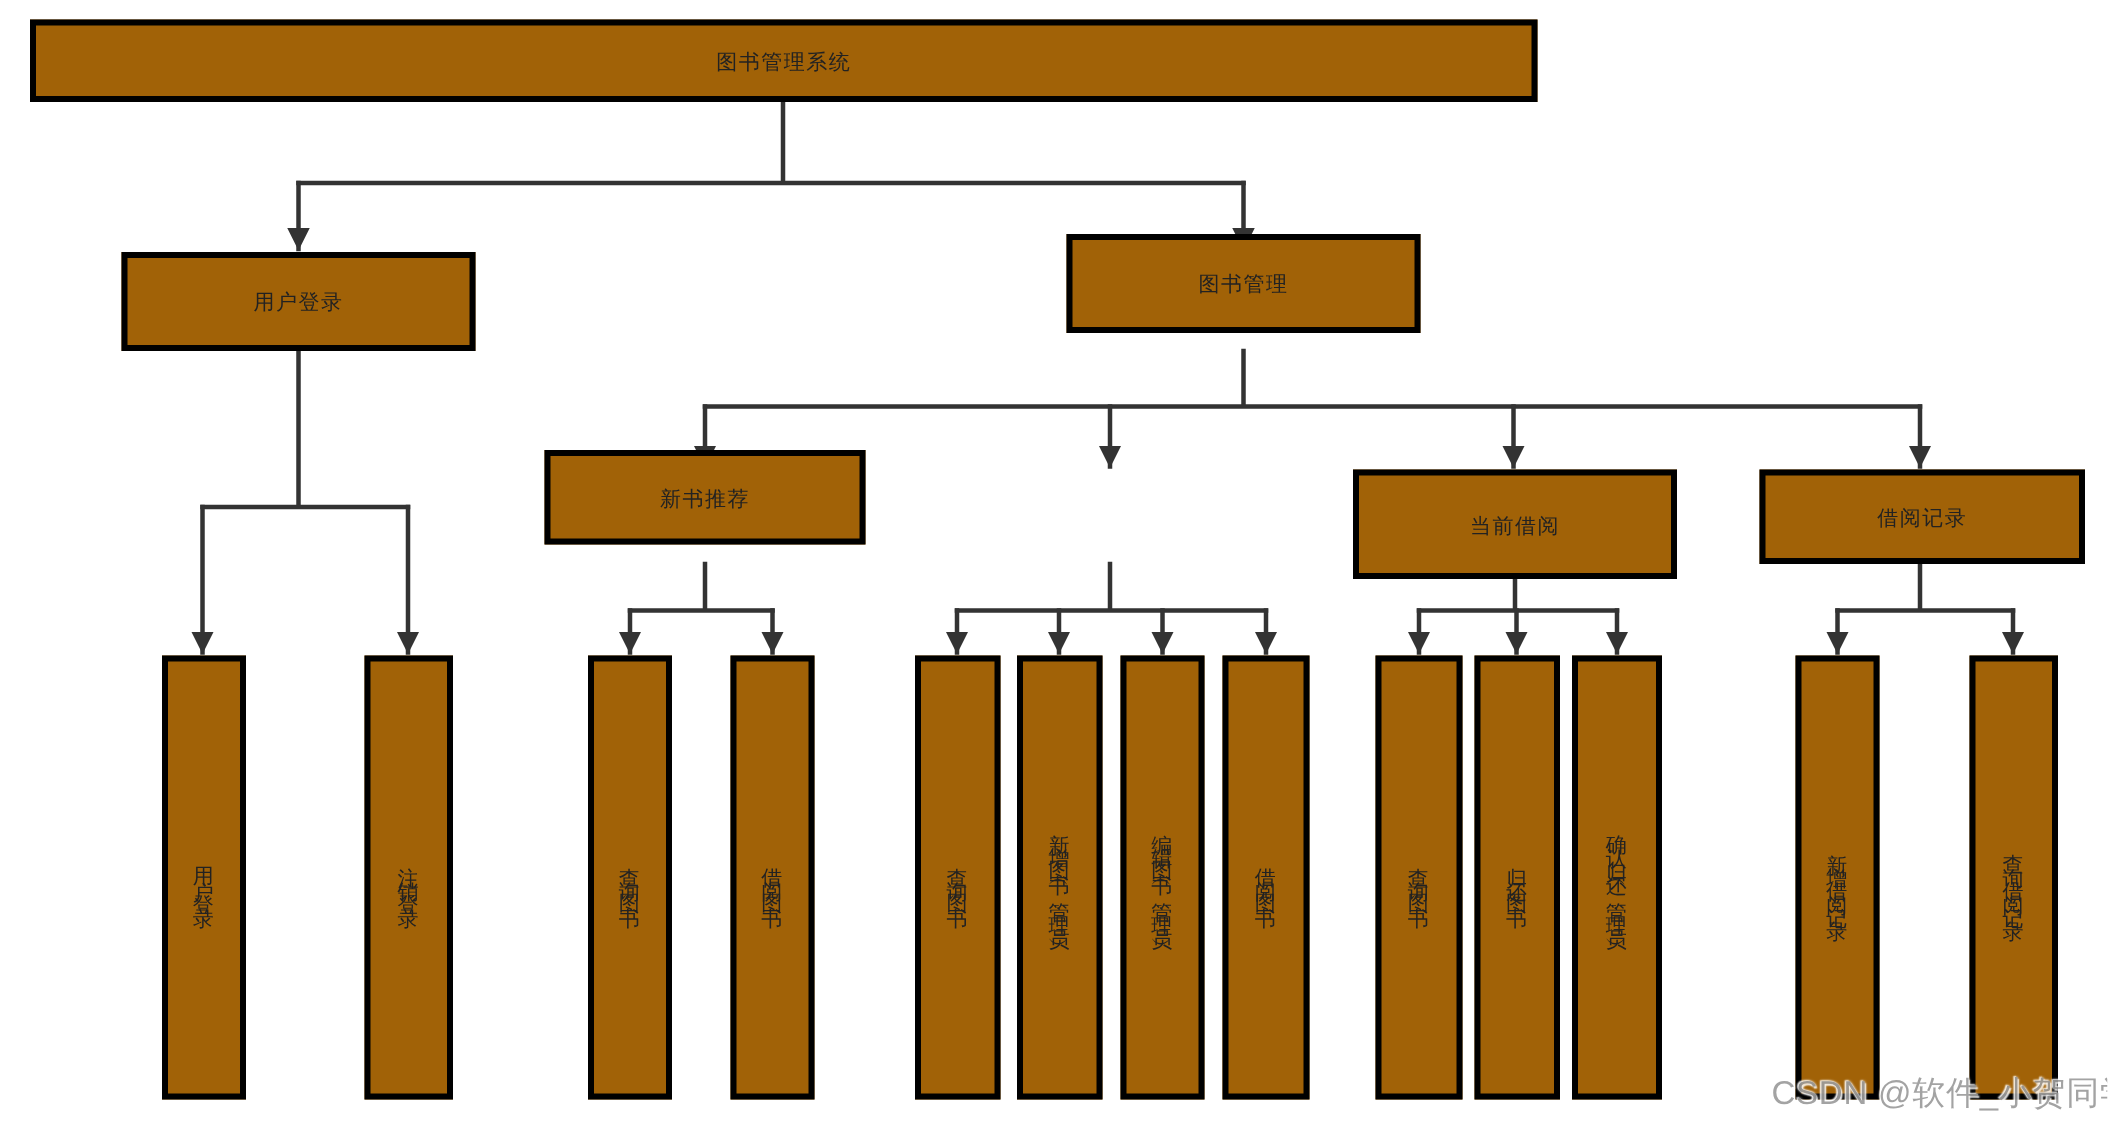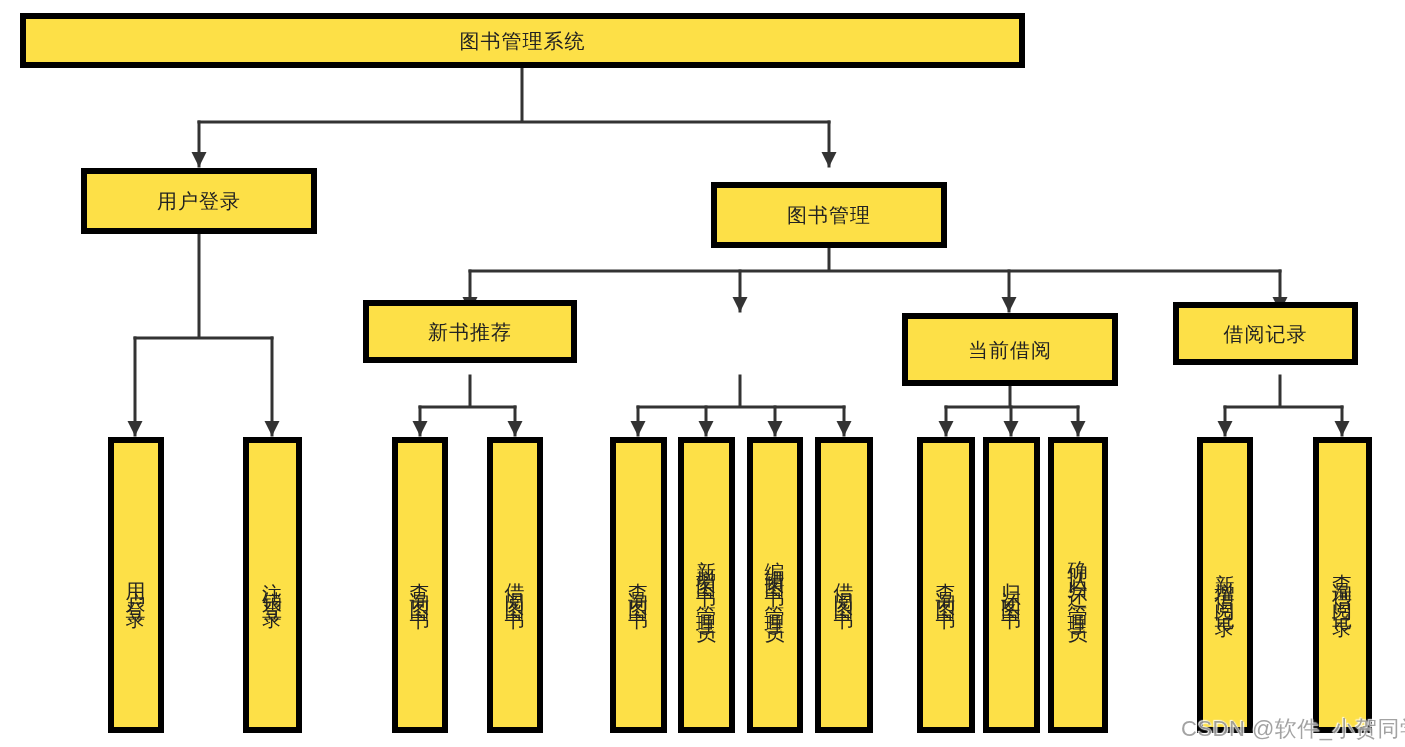--- a/index.html
+++ b/index.html
@@ -13,28 +13,28 @@
   }
   .connectors {
     position: absolute;
     left: 0; top: 0;
     width: 1405px; height: 747px;
     z-index: 1;
   }
   .box {
     position: absolute;
     box-sizing: border-box;
-    background: #fde047;
-    border: 6px solid #000000;
+    background: #a16207;
+    border: 4px solid #000000;
     color: #222222;
     display: flex;
     align-items: center;
     justify-content: center;
     z-index: 2;
-    font-size: 20px;
+    font-size: 14px;
     line-height: 1;
   }
   .hbox {
     letter-spacing: 1px;
     white-space: nowrap;
   }
   .vbox {
     writing-mode: vertical-rl;
     text-orientation: mixed;
     letter-spacing: 9px;
@@ -97,25 +97,25 @@
 
       <path d="M1280,376 V407 M1225,407 H1342"></path>
       <line x1="1225" y1="407" x2="1225" y2="435" marker-end="url(#ah)"></line>
       <line x1="1342" y1="407" x2="1342" y2="435" marker-end="url(#ah)"></line>
     </g>
   </svg>
 
   <div class="box hbox" style="left:20px;top:13px;width:1005px;height:55px">图书管理系统</div>
 
   <div class="box hbox" style="left:81px;top:168px;width:236px;height:66px">用户登录</div>
-  <div class="box hbox" style="left:711px;top:182px;width:236px;height:66px">图书管理</div>
+  <div class="box hbox" style="left:711px;top:156px;width:236px;height:66px">图书管理</div>
 
   <div class="box hbox" style="left:363px;top:300px;width:214px;height:63px">新书推荐</div>
   <div class="box hbox" style="left:902px;top:313px;width:216px;height:73px">当前借阅</div>
-  <div class="box hbox" style="left:1173px;top:302px;width:185px;height:63px">借阅记录</div>
+  <div class="box hbox" style="left:1173px;top:313px;width:217px;height:63px">借阅记录</div>
 
   <div class="box vbox" style="left:108px;top:437px;width:56px;height:296px">用户登录</div>
   <div class="box vbox" style="left:243px;top:437px;width:59px;height:296px">注销登录</div>
 
   <div class="box vbox" style="left:392px;top:437px;width:56px;height:296px">查询图书</div>
   <div class="box vbox" style="left:487px;top:437px;width:56px;height:296px">借阅图书</div>
 
   <div class="box vbox" style="left:610px;top:437px;width:57px;height:296px">查询图书</div>
   <div class="box vbox" style="left:678px;top:437px;width:57px;height:296px">新增图书（管理员）</div>
   <div class="box vbox" style="left:747px;top:437px;width:56px;height:296px">编辑图书（管理员）</div>

